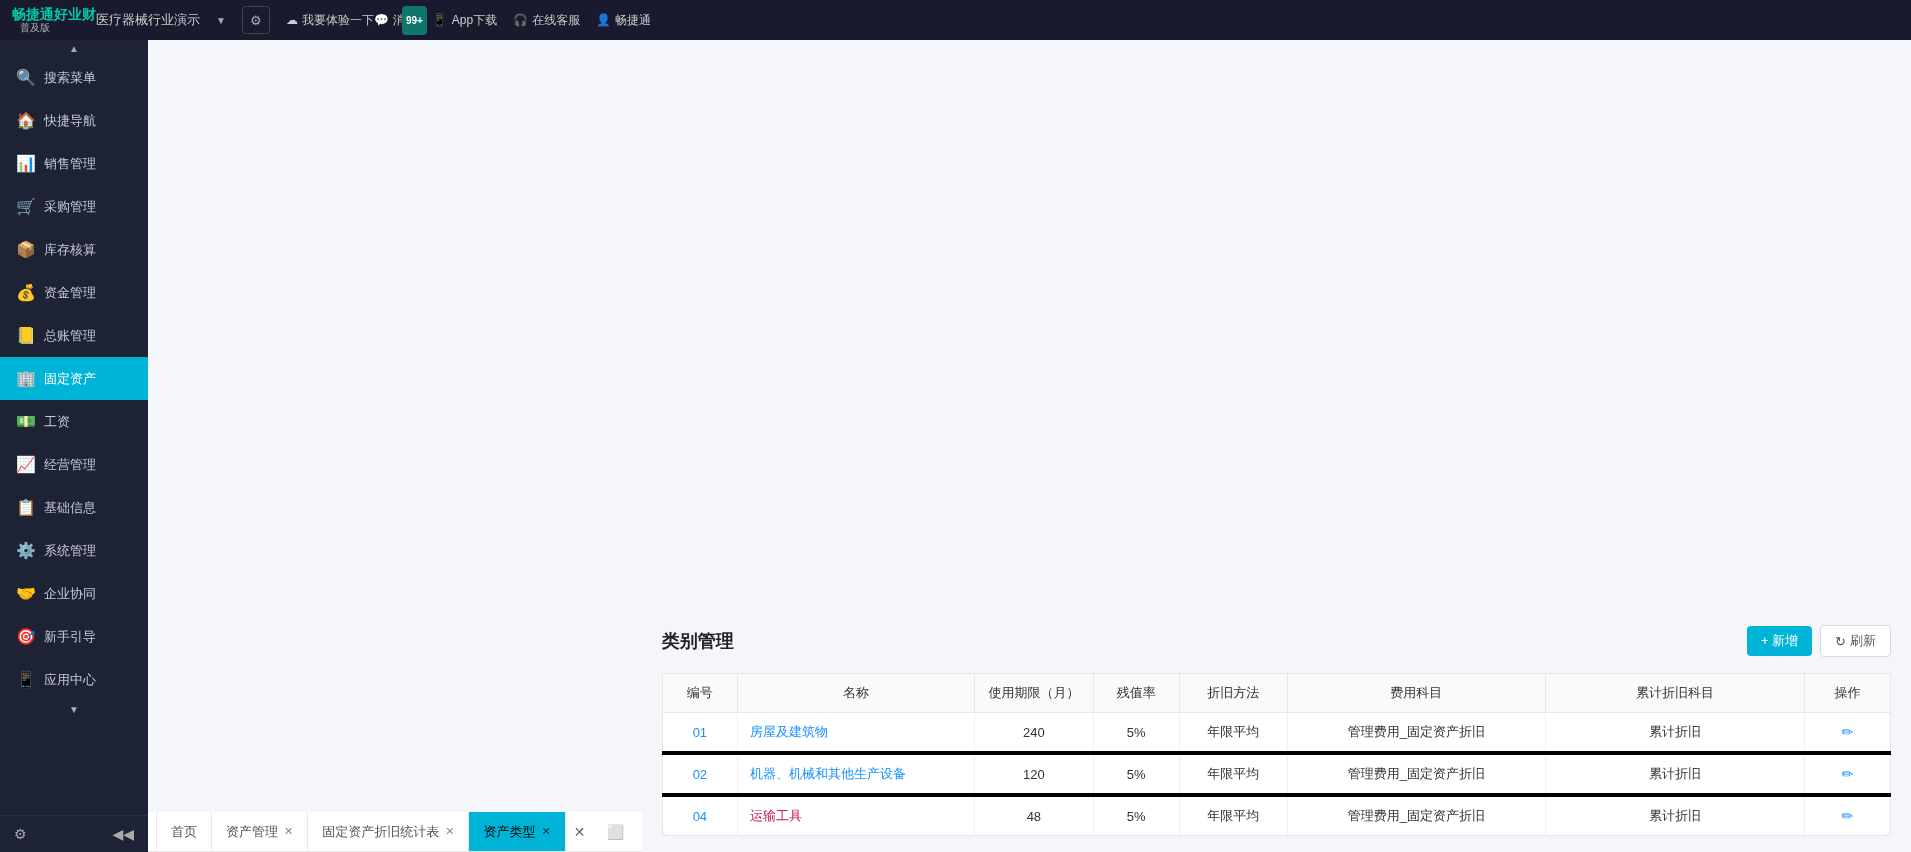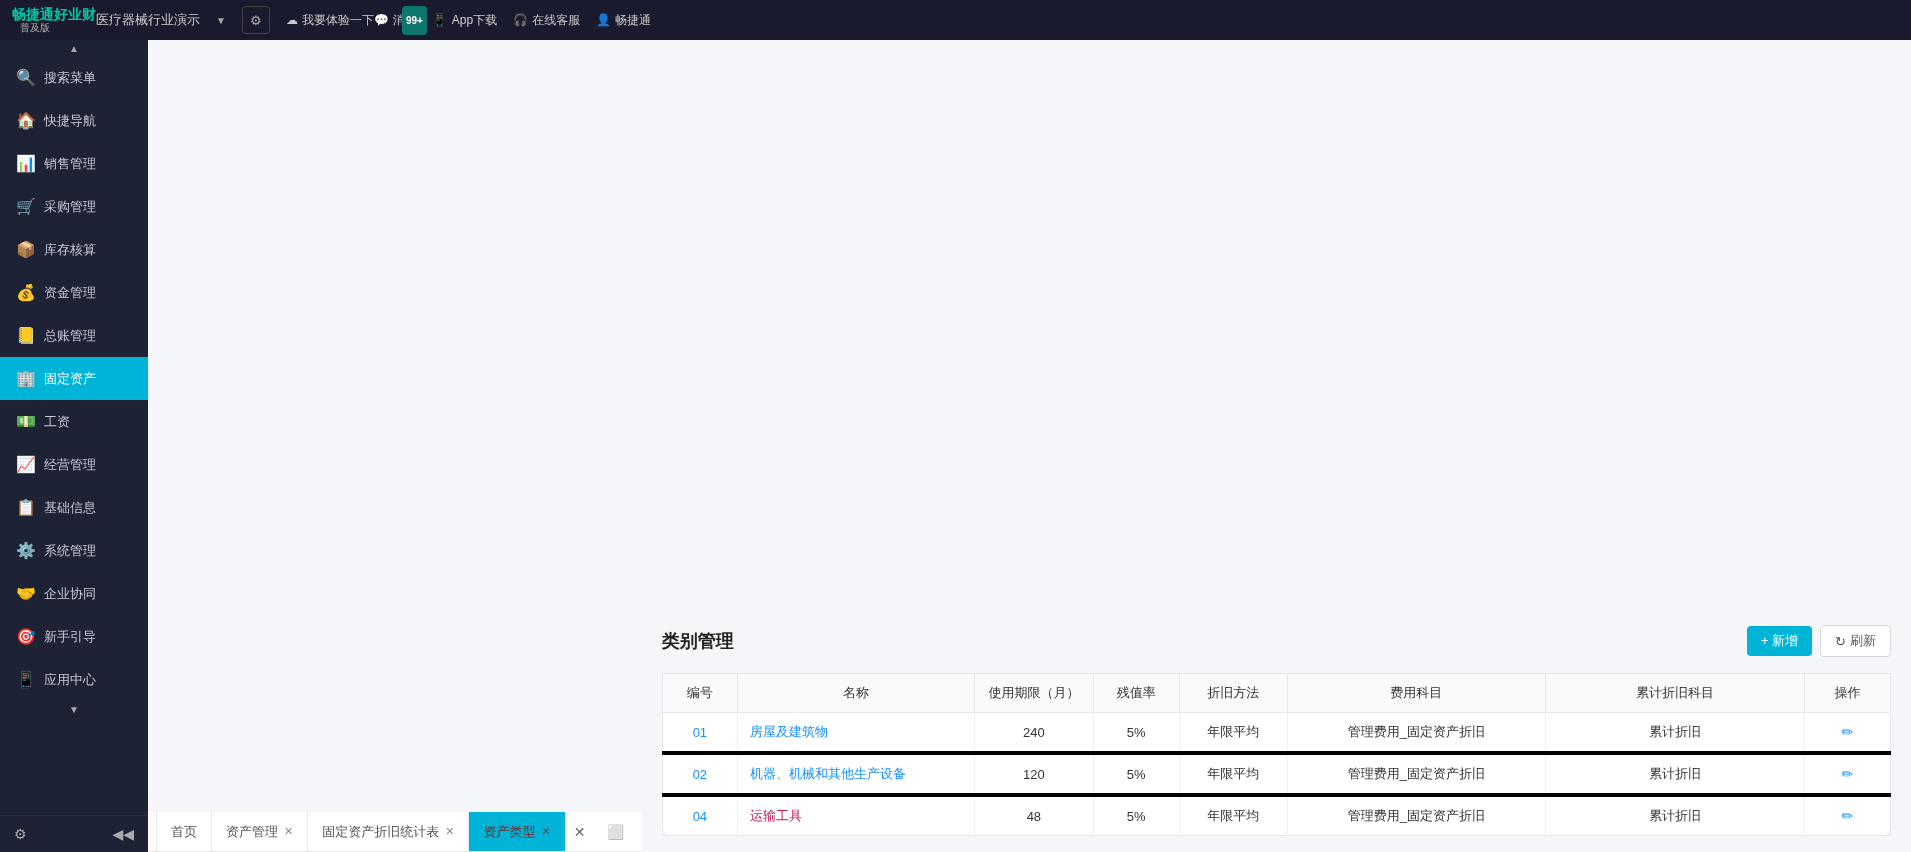--- a/index.html
+++ b/index.html
@@ -185,21 +185,21 @@
       cursor: pointer;
       border-right: 1px solid #e8e8e8;
       gap: 6px;
       white-space: nowrap;
     }
     .tab:first-child {
       border-left: 1px solid #e8e8e8;
     }
     .tab.active {
       background: #00b4d8;
-      color: #7f1d1d;
+      color: #000000;
     }
     .tab .close-icon {
       font-size: 11px;
       color: inherit;
       opacity: 0.7;
     }
     .tab-bar-right {
       display: flex;
       align-items: center;
       gap: 8px;

